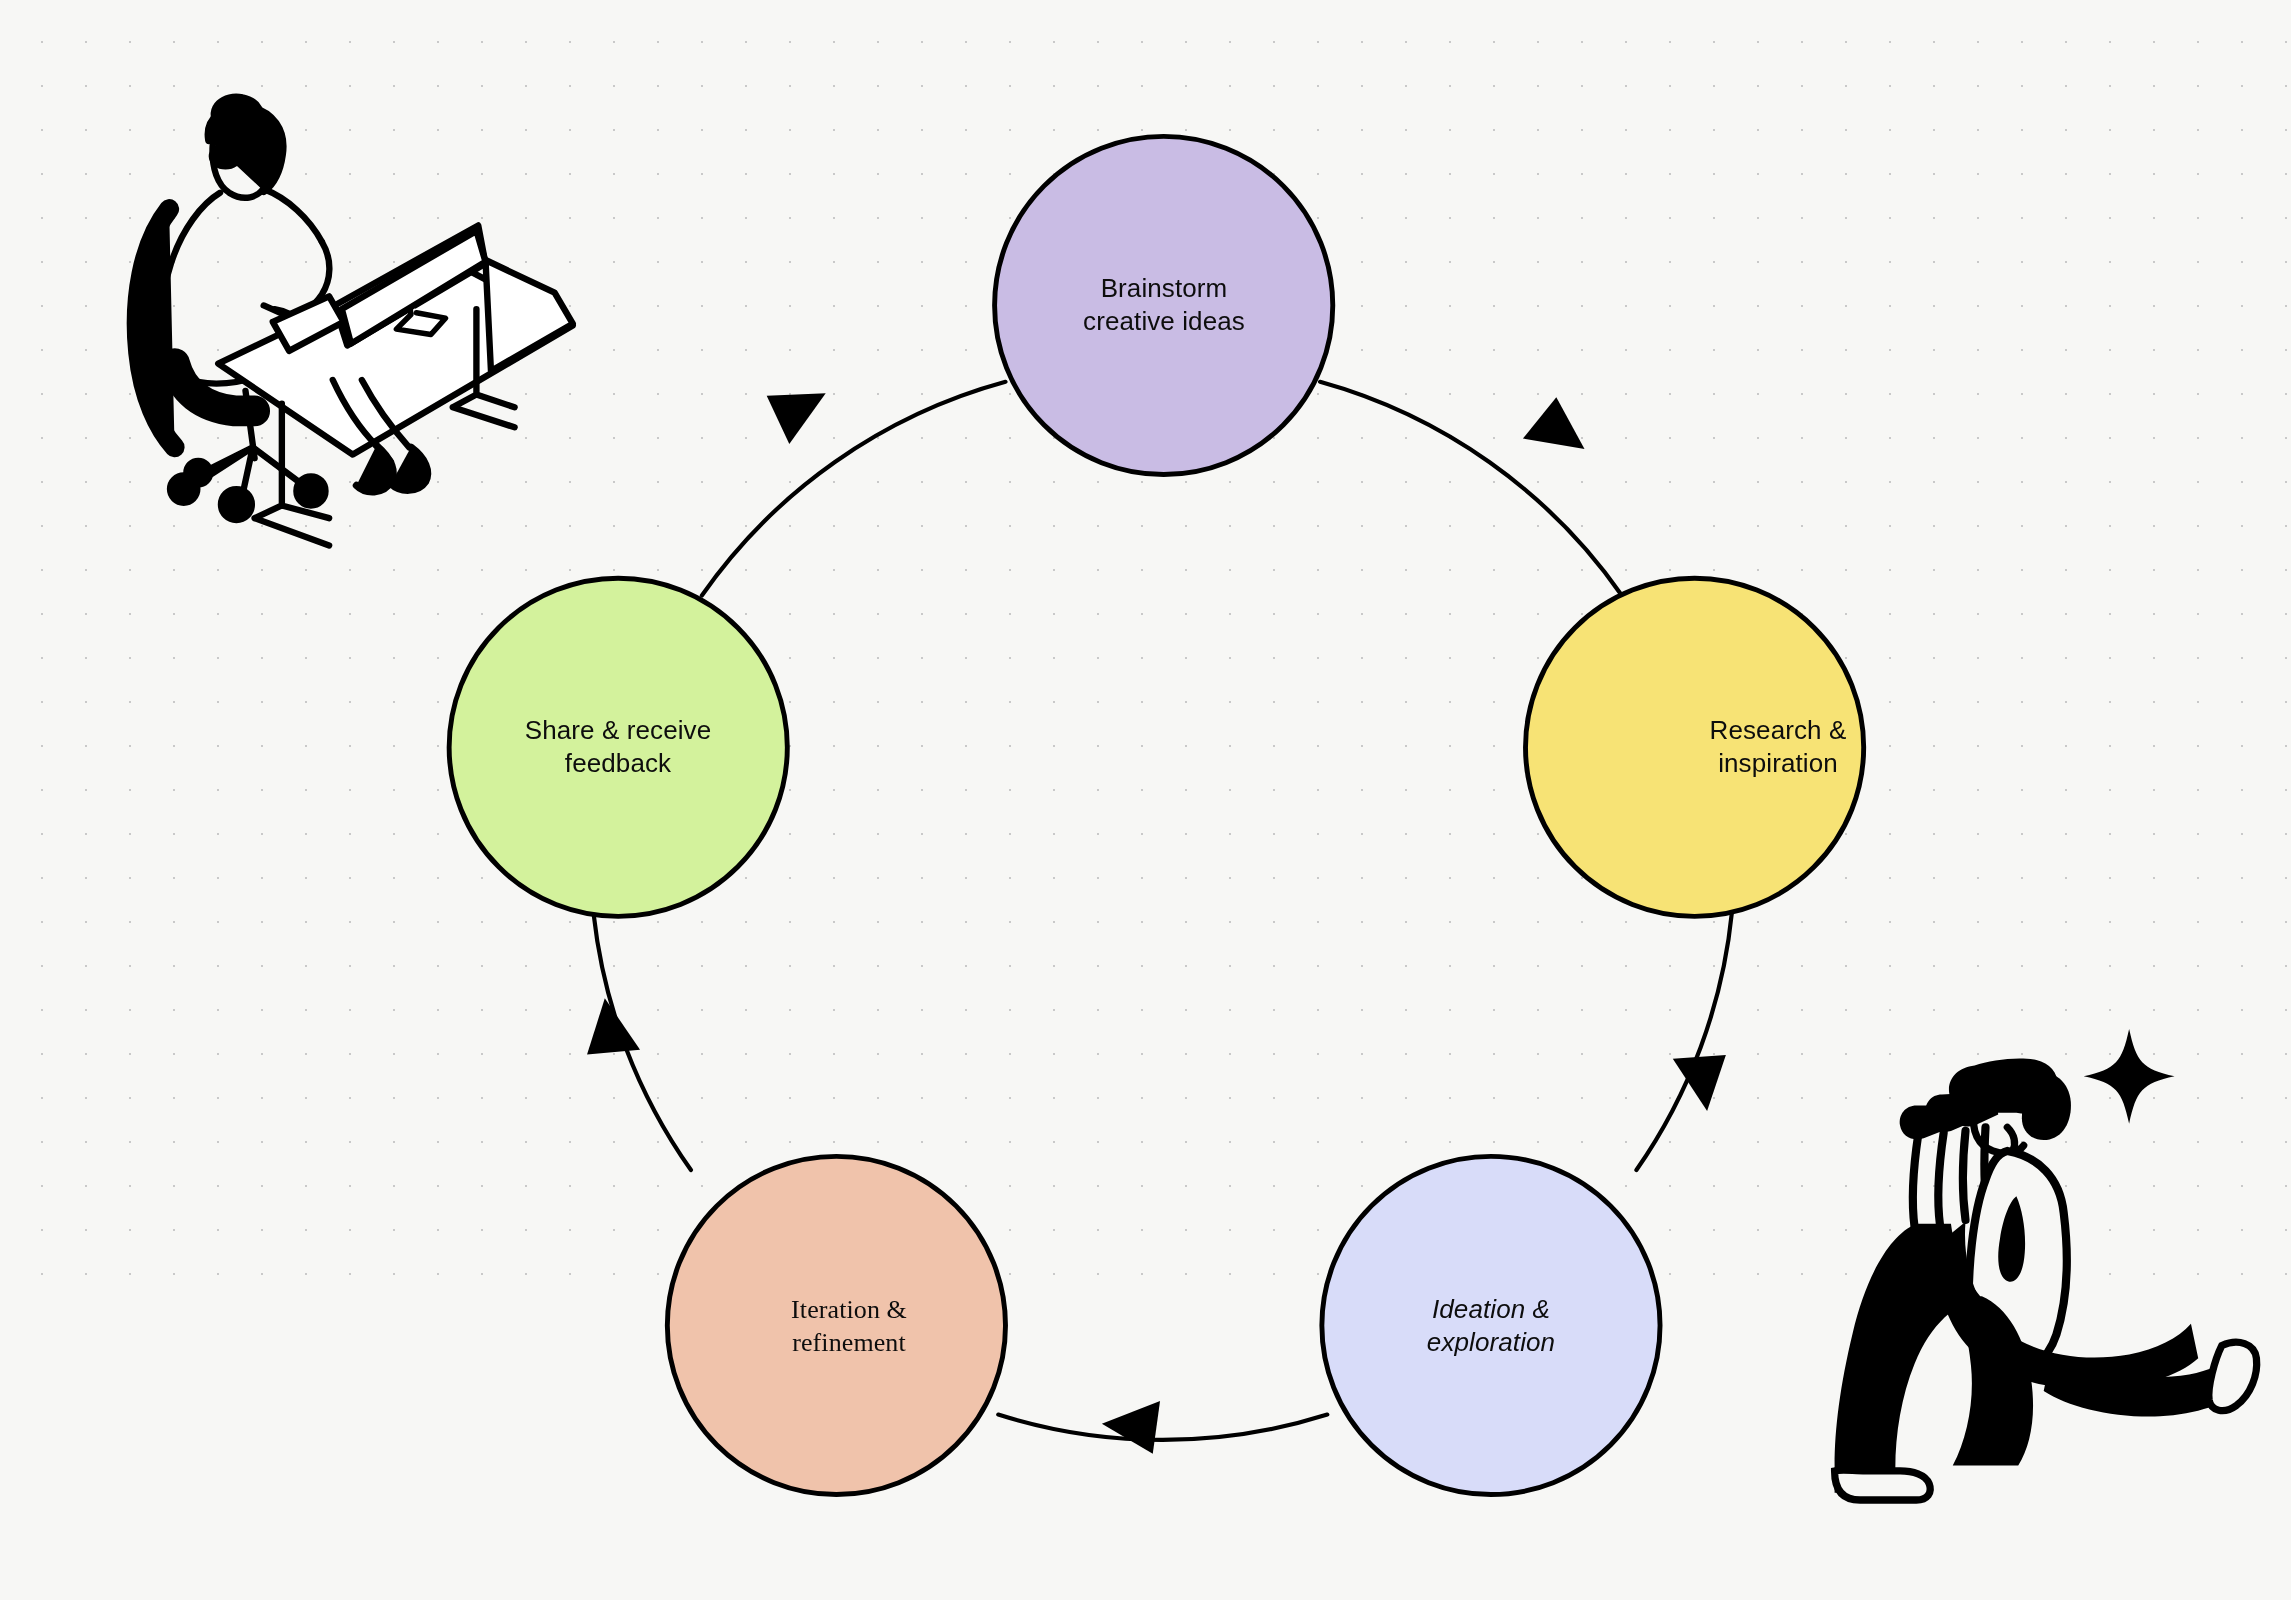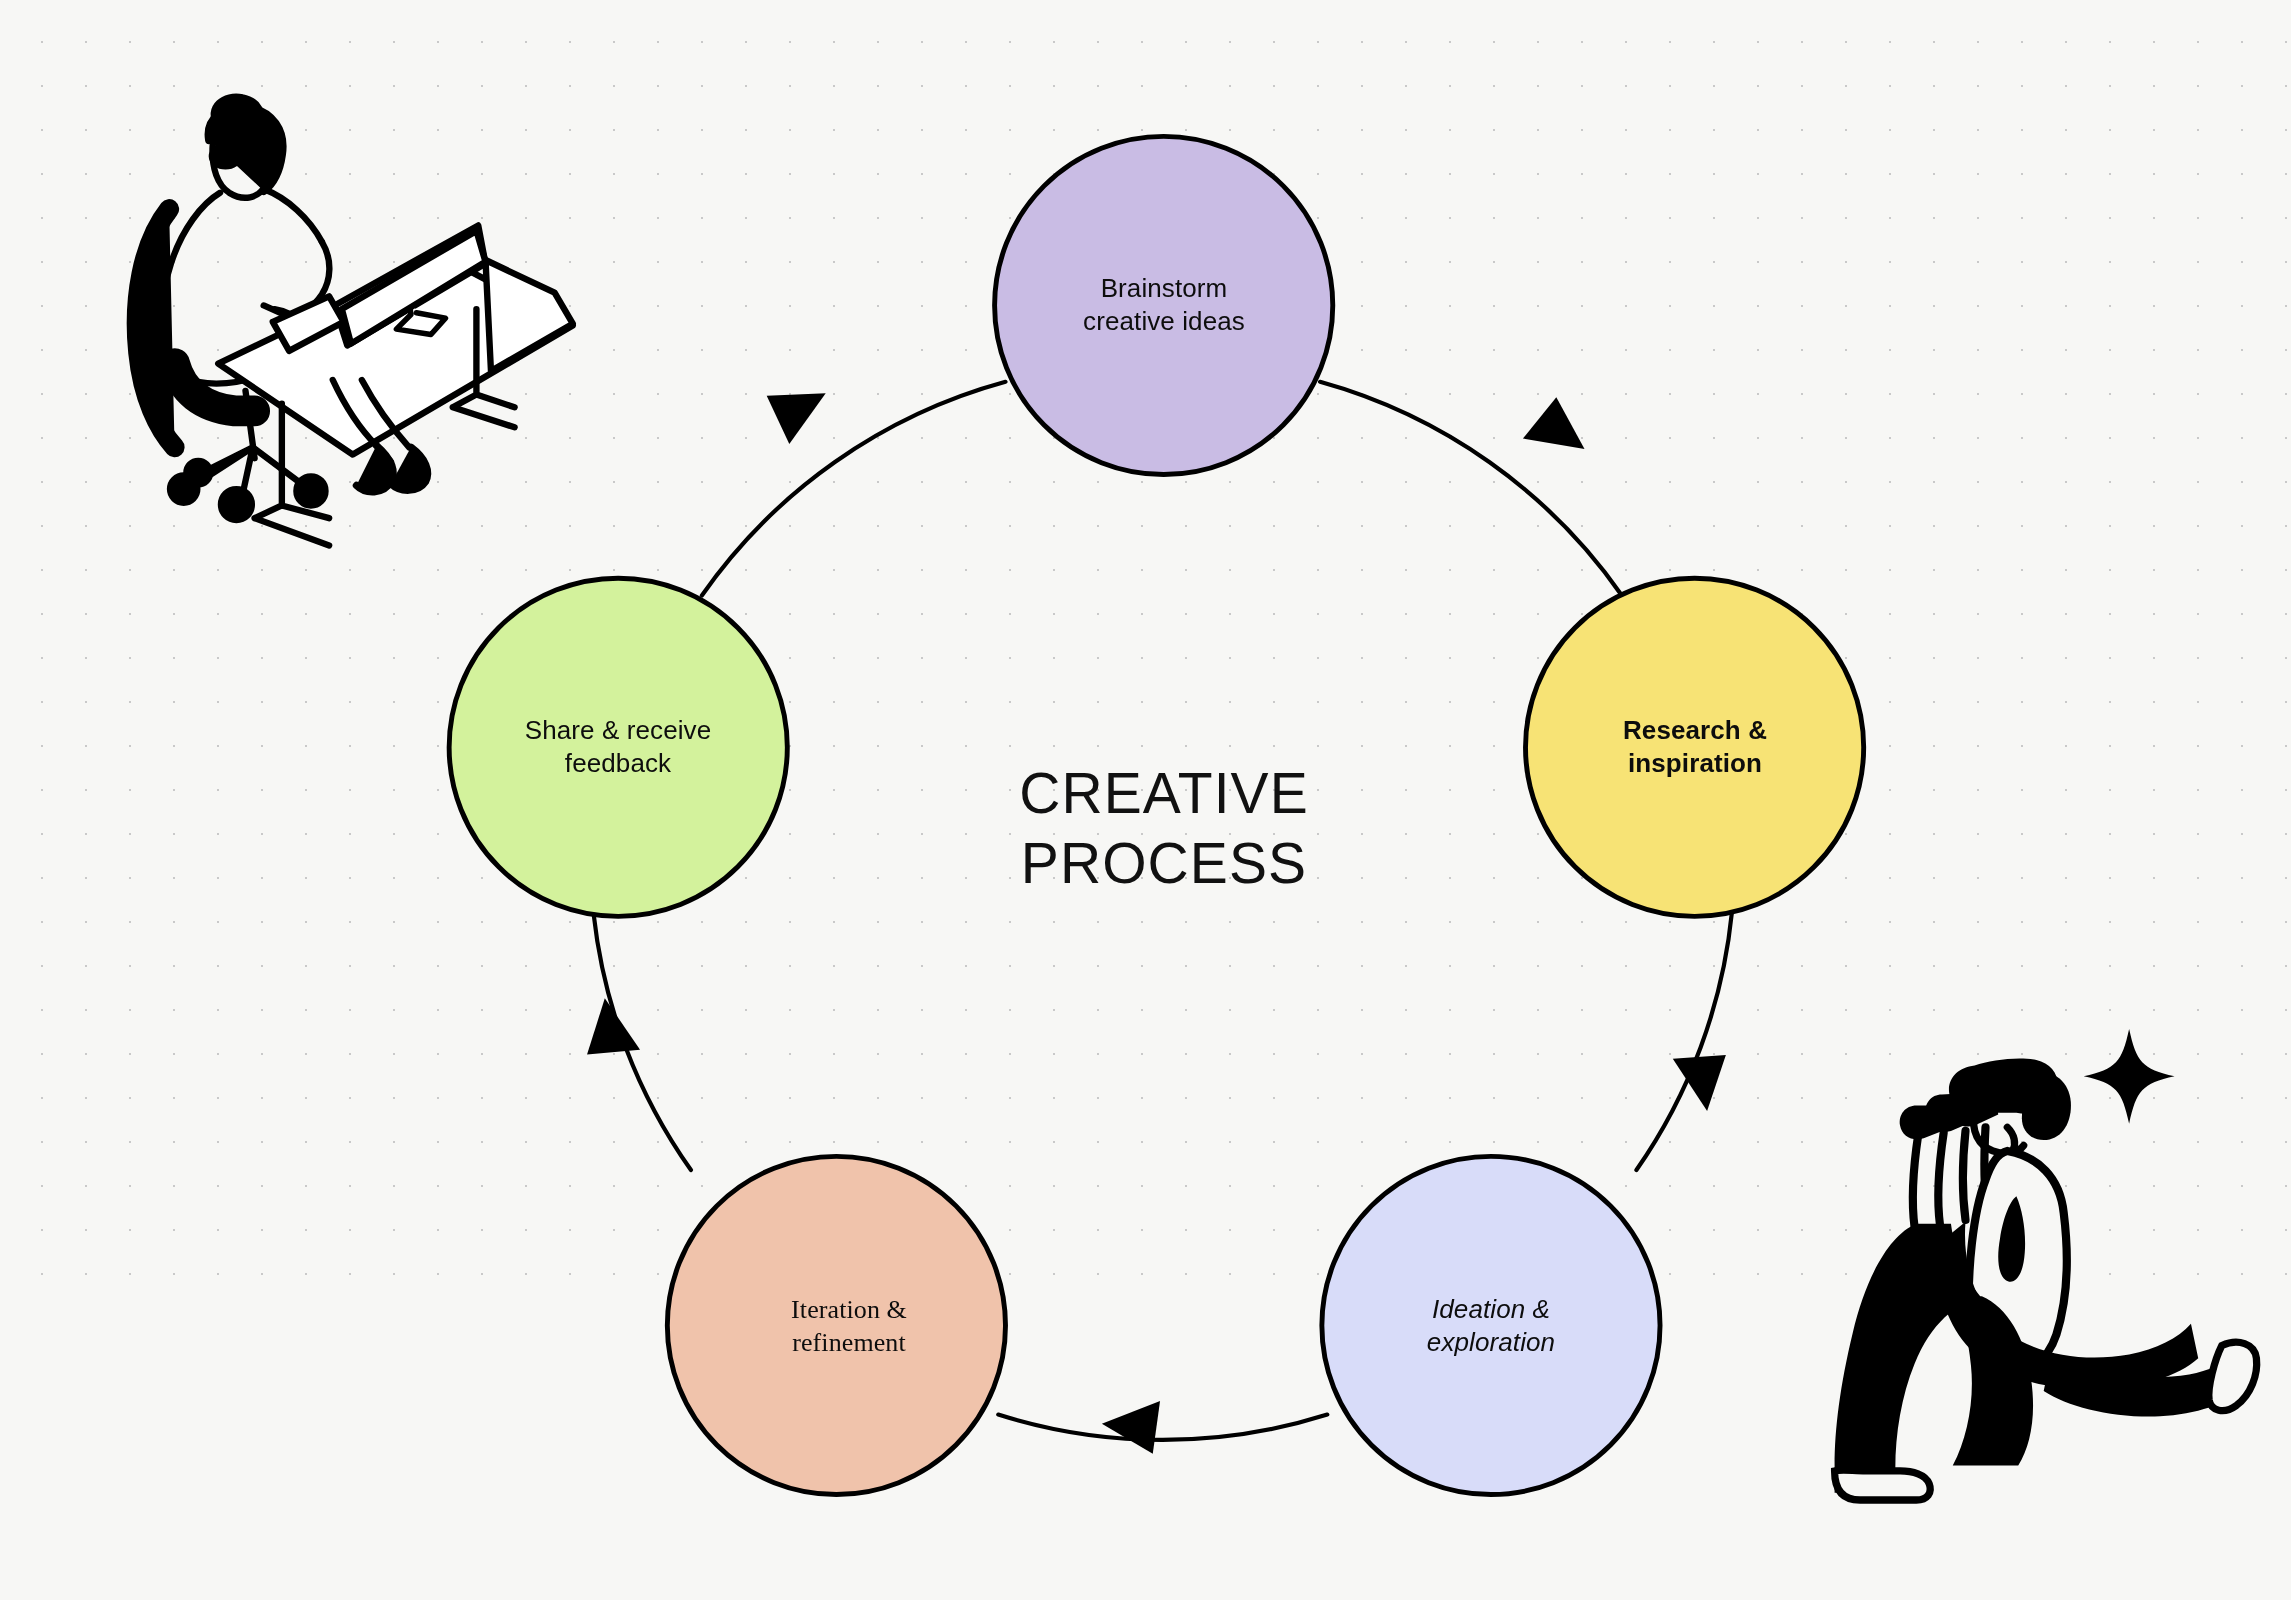--- a/index.html
+++ b/index.html
@@ -201,29 +201,27 @@
                C106,502 92,498 78,498 L40,498 C26,498 14,496 6,498 Z" fill="#f7f7f5" stroke="#000" stroke-width="8"></path>
       <path d="M432,360 C450,352 468,358 470,374 C472,392 464,414 448,426
                C434,436 420,432 418,420 C416,406 424,376 432,360 Z" fill="#f7f7f5" stroke="#000" stroke-width="8"></path>
     </g>
 
   </svg>
 
   <div class="node-label" style="left:1164px;top:305px;">Brainstorm
 creative ideas</div>
 
-  <div class="node-label" style="left:1695px;top:747px;font-weight:bold;">Research &amp;
+  <div class="node-label" style="left:1778px;top:747px;">Research &amp;
 inspiration</div>
 
   <div class="node-label" style="left:1491px;top:1326px;font-style:italic;">Ideation &amp;
 exploration</div>
 
   <div class="node-label" style="left:849px;top:1326px;font-family:Liberation Serif, serif;">Iteration &amp;
 refinement</div>
 
   <div class="node-label" style="left:618px;top:747px;text-align:center;">Share &amp; receive
 feedback</div>
 
-  <div id="center-title">CREATIVE
-PROCESS</div>
 
 </div>
 
 
 </body></html>

